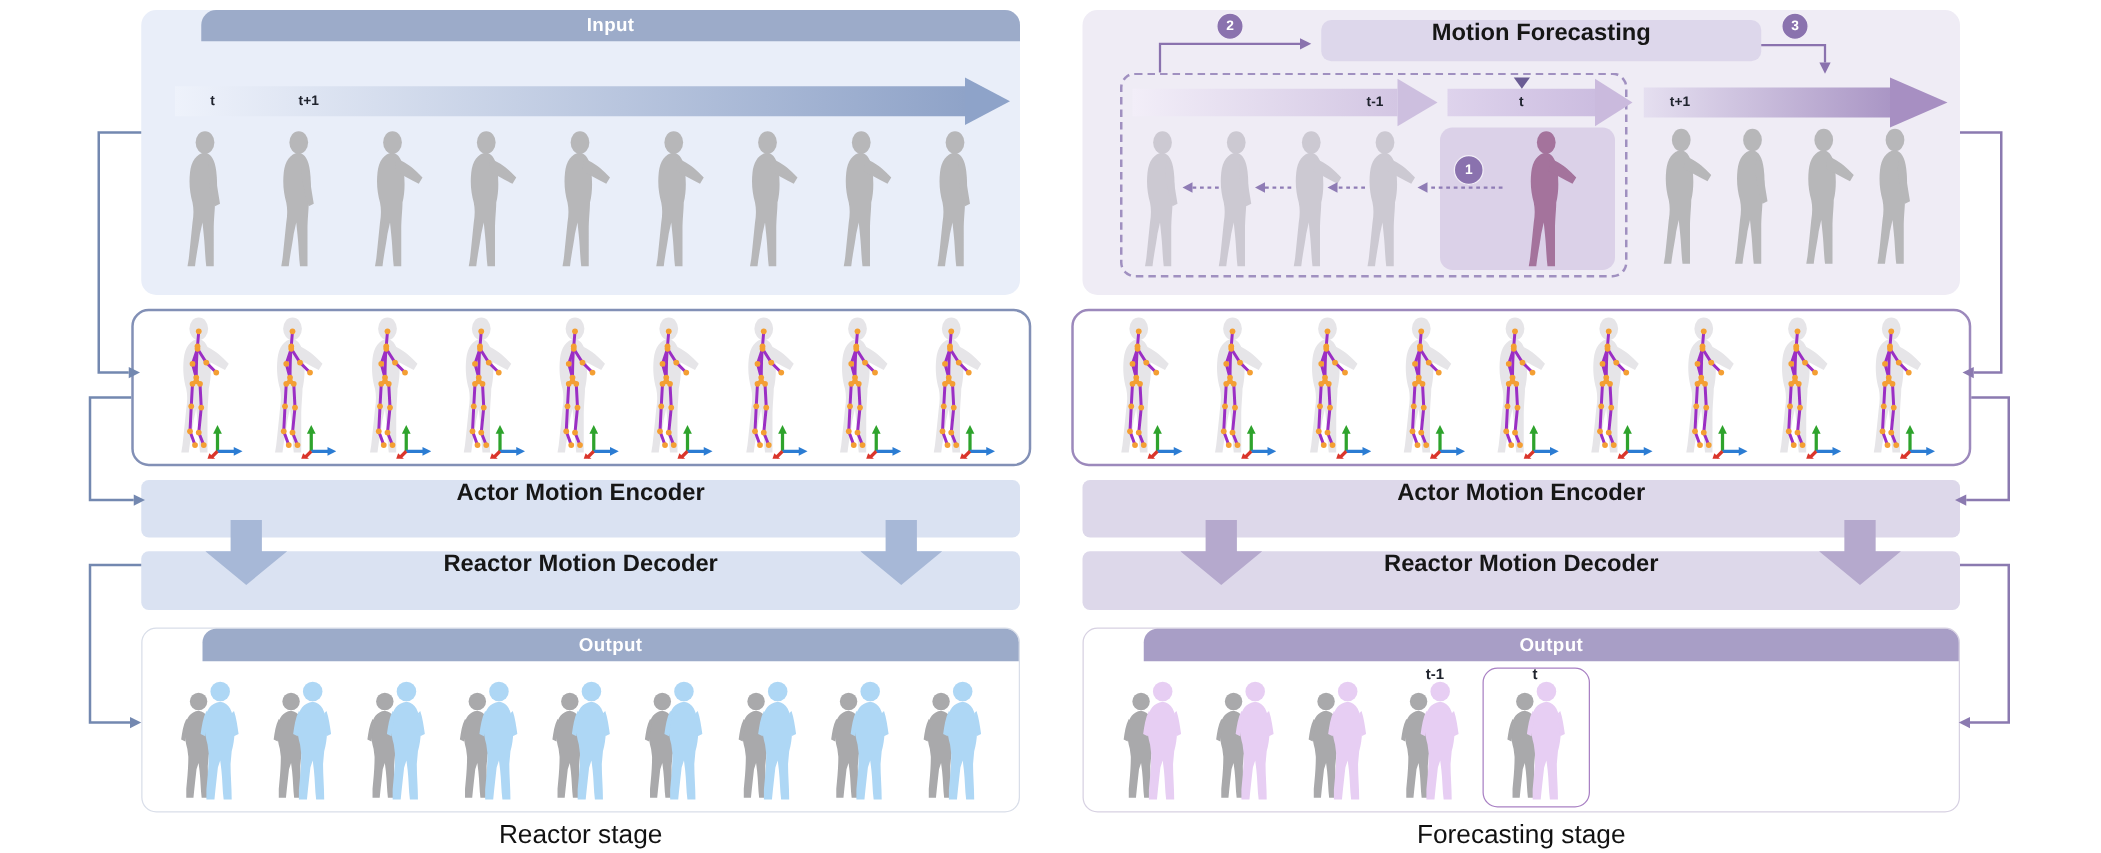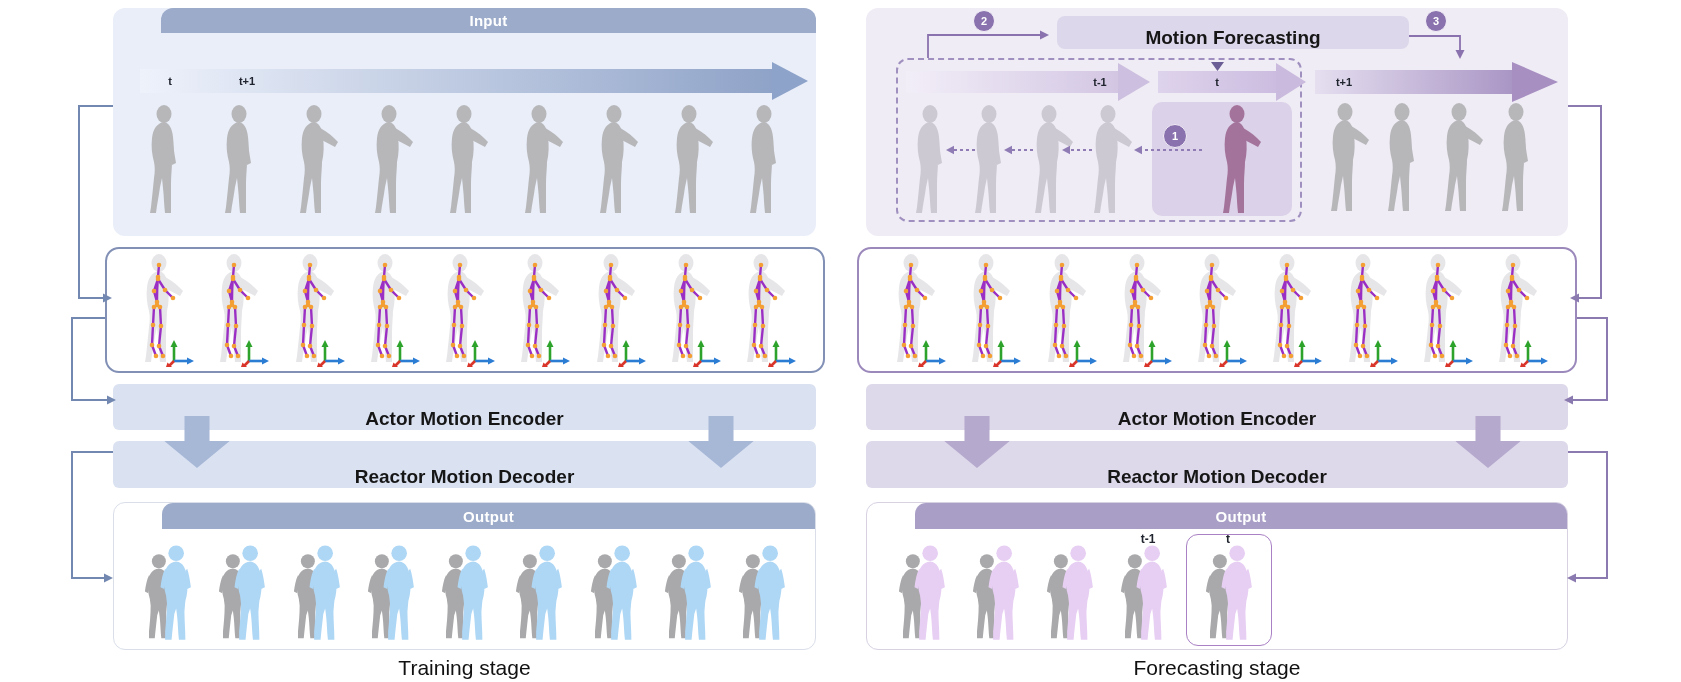--- a/index.html
+++ b/index.html
@@ -2,21 +2,21 @@
 <html><head>
 <meta charset="utf-8">
 <style>
   html,body{margin:0;padding:0;background:#fff;}
   #canvas{position:relative;width:1681px;height:682px;background:#fff;overflow:hidden;
           font-family:"Liberation Sans","DejaVu Sans",sans-serif;color:#141414;}
   .abs{position:absolute;}
   .panel{border-radius:12px;}
   .hdr{display:flex;align-items:center;justify-content:center;color:#fff;
        font-weight:bold;font-size:15px;letter-spacing:.3px;margin-left:48px;}
-  .barlabel{display:flex;align-items:flex-end;justify-content:center;
+  .barlabel{display:flex;align-items:flex-start;justify-content:center;
        font-size:19px;font-weight:600;color:#161616;}
   .tl-label{position:absolute;font-size:11px;font-weight:bold;color:#20242e;
        display:flex;align-items:center;justify-content:center;}
   .badge{position:absolute;border-radius:50%;background:#8a72ae;color:#fff;
        display:flex;align-items:center;justify-content:center;
        font-size:11px;font-weight:bold;border:1px solid #f2eef7;}
   .caption{position:absolute;font-size:21px;font-weight:500;color:#111;
        display:flex;align-items:center;justify-content:center;}
   .fig{display:block;}
   .row{position:absolute;display:flex;justify-content:space-between;}
@@ -239,21 +239,21 @@
         <use href="#pair-unit"></use>
       </svg>
   <svg class="fig pair-blue" width="58" height="100" viewBox="0 0 58 100">
         <use href="#pair-unit"></use>
       </svg>
   <svg class="fig pair-blue" width="58" height="100" viewBox="0 0 58 100">
         <use href="#pair-unit"></use>
       </svg>
 </div>
 <div class="caption" style="left:113px;top:655px;width:703px;height:26px;">
-  <span>Training stage</span>
+  <span>Reactor stage</span>
 </div>
 
 <div class="abs panel" style="left:866px;top:8px;width:702px;height:228px;background:#efecf5;"></div>
 
 <div class="abs barlabel" style="left:1057px;top:16px;width:352px;height:33px;background:#ddd7eb;border-radius:8px;">
   <span>Motion Forecasting</span>
 </div>
 
 <div class="abs" style="left:896px;top:58px;width:406px;height:164px;border:2px dashed #a090c0;
             border-radius:12px;box-sizing:border-box;"></div>

